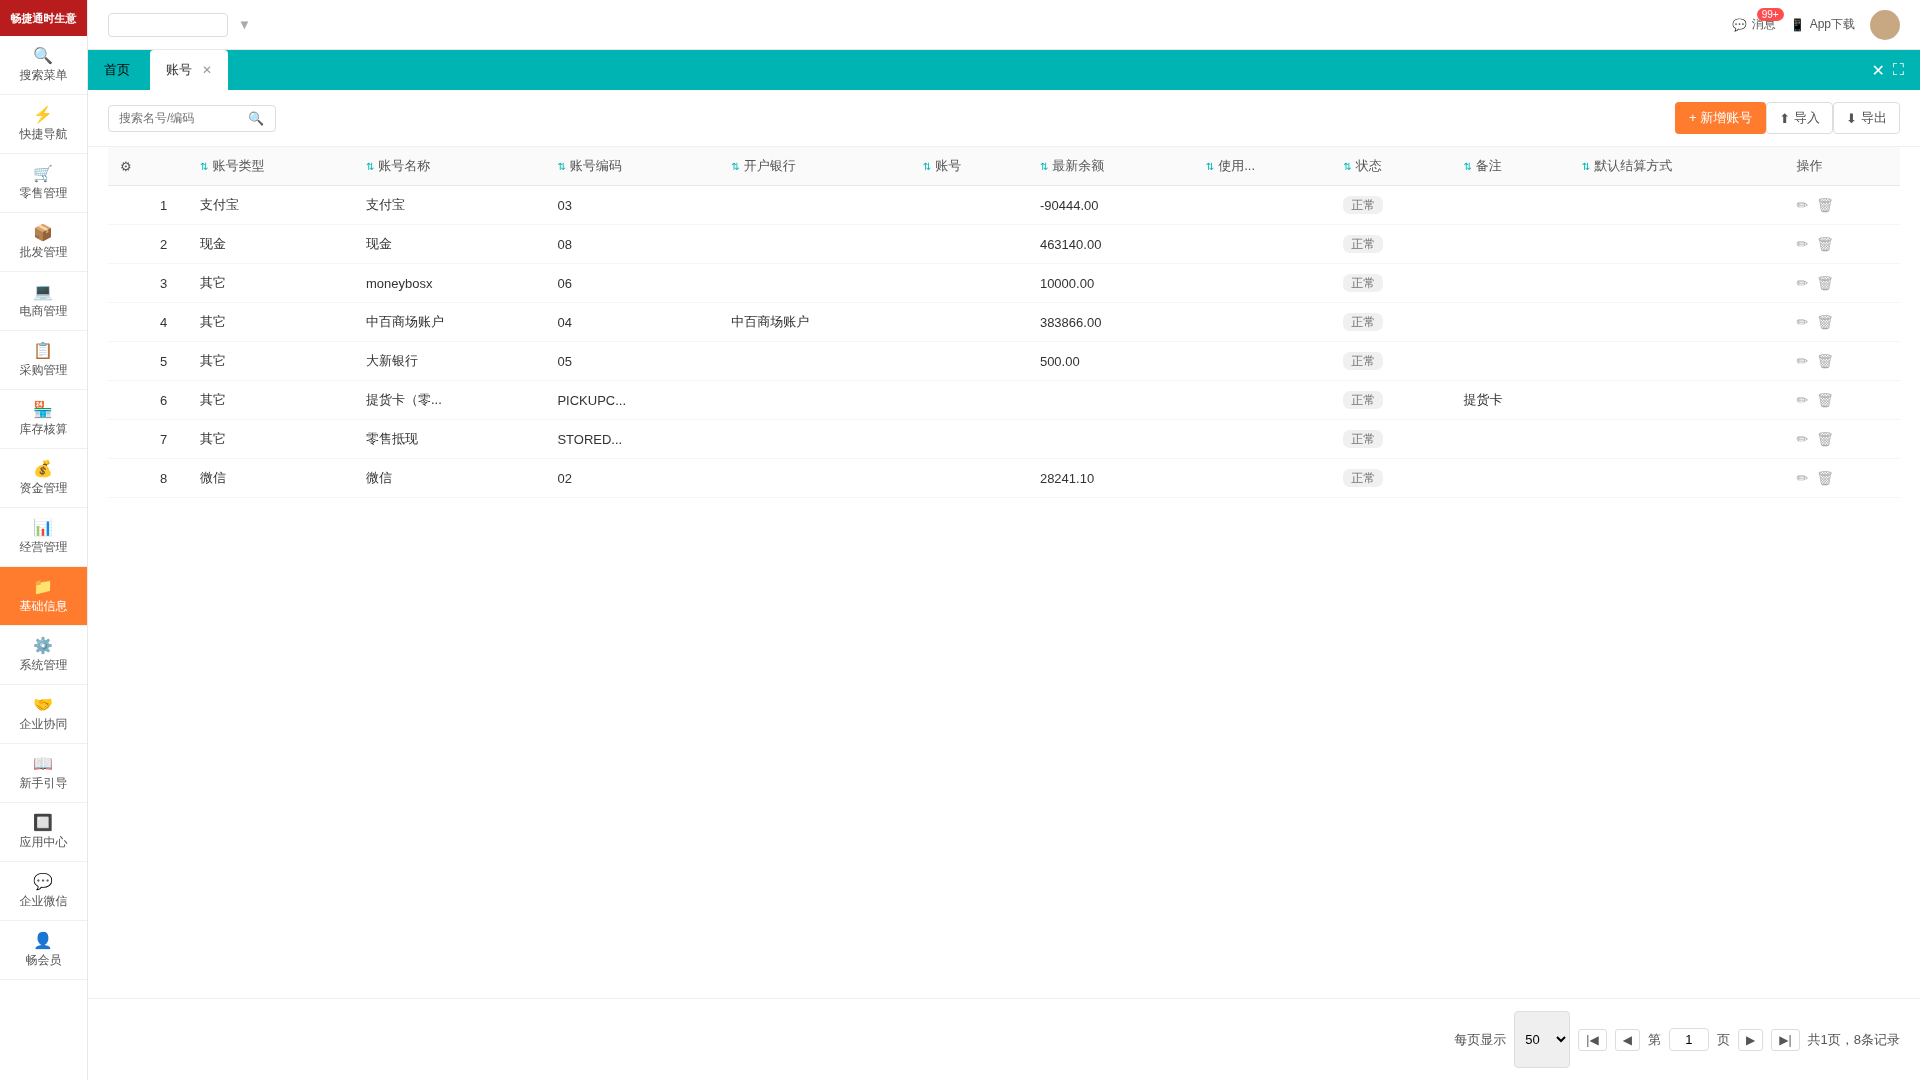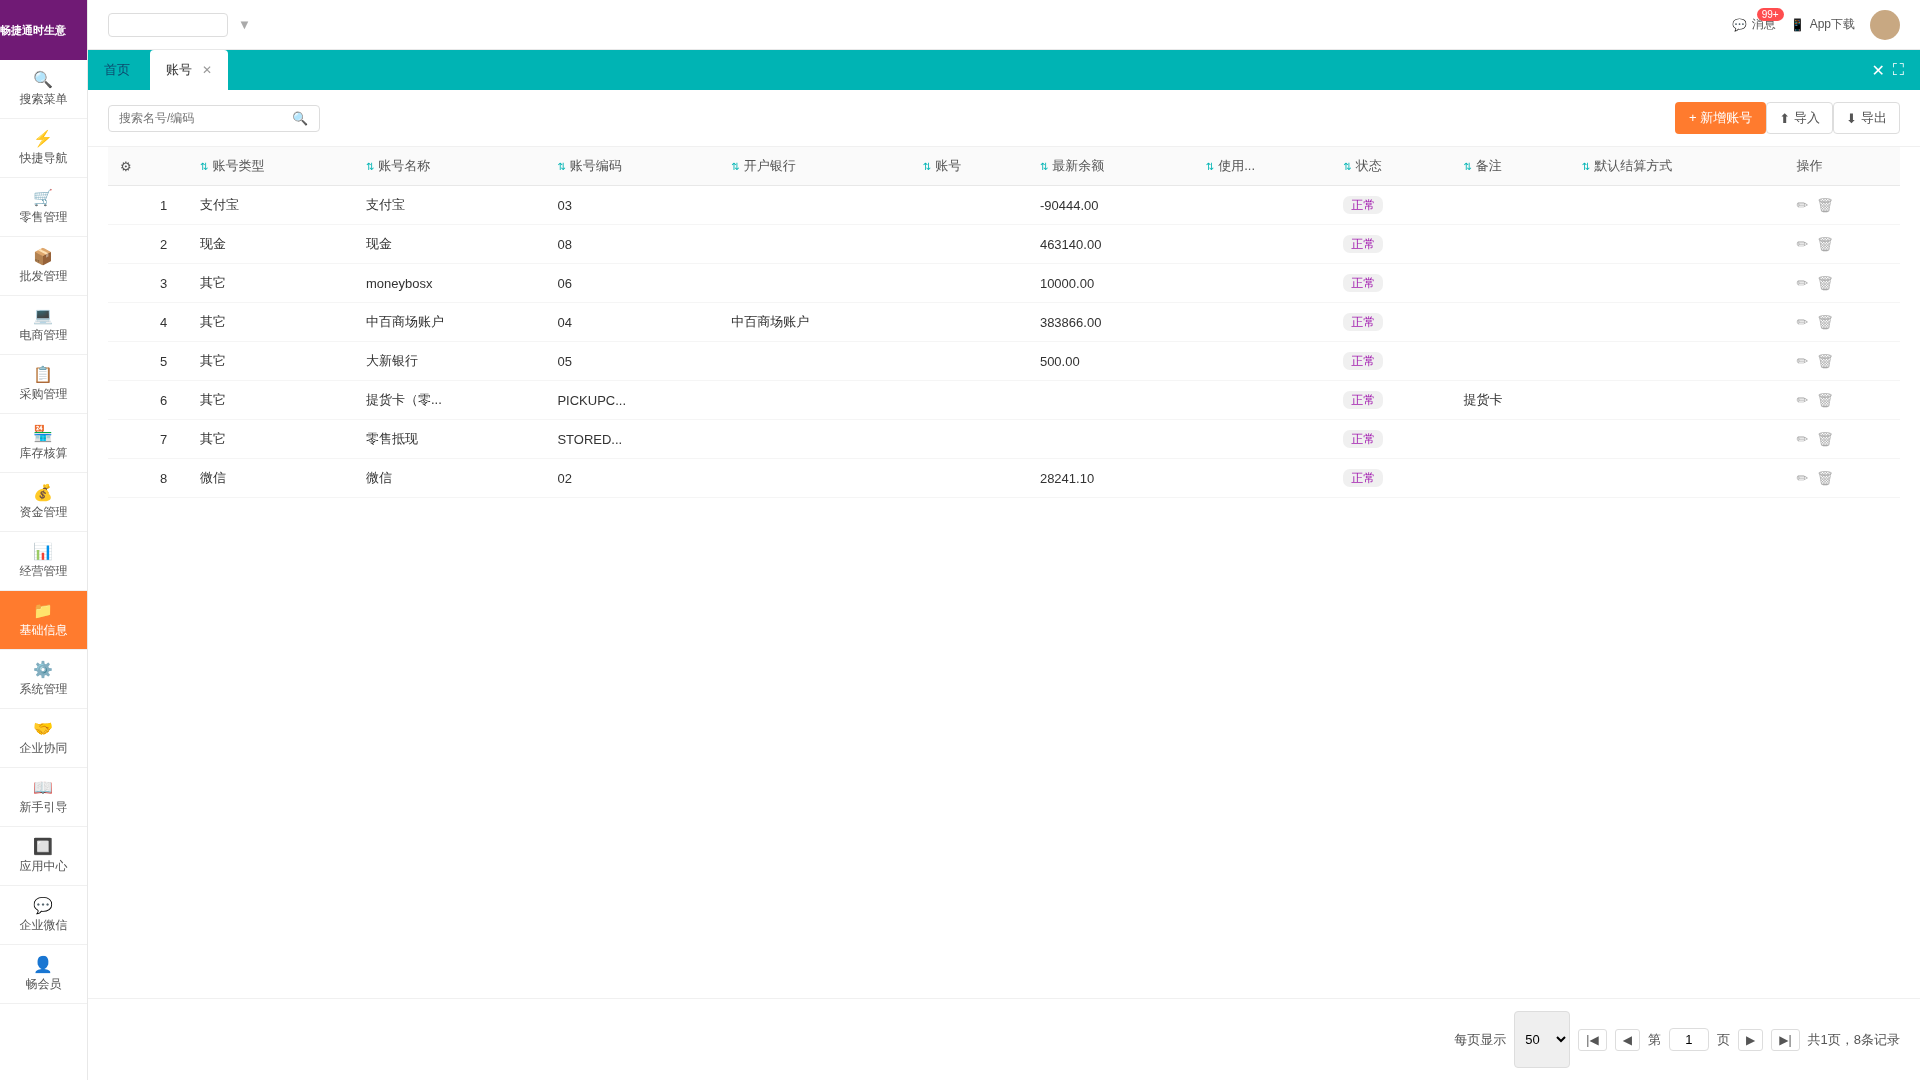--- a/index.html
+++ b/index.html
@@ -8,25 +8,25 @@
     
     .sidebar {
       width: 88px;
       background: #fff;
       display: flex;
       flex-direction: column;
       border-right: 1px solid #e8e8e8;
       flex-shrink: 0;
     }
     .sidebar-logo {
-      background: #701a75;
-      height: 60px;
-      display: flex;
-      align-items: center;
-      justify-content: flex-start;
+      background: #b91c1c;
+      height: 36px;
+      display: flex;
+      align-items: center;
+      justify-content: center;
       color: white;
       font-size: 12px;
       font-weight: bold;
       flex-shrink: 0;
     }
     .sidebar-logo-text { font-size: 11px; color: white; text-align: center; line-height: 1.3; }
     .sidebar-item {
       padding: 10px 5px;
       text-align: center;
       cursor: pointer;
@@ -115,21 +115,21 @@
       display: flex;
       align-items: center;
       padding: 0 16px;
       height: 40px;
       font-size: 13px;
       cursor: pointer;
       gap: 6px;
     }
     .tab.home {
       background: #00b4b4;
-      color: #0c4a6e;
+      color: #000000;
     }
     .tab.active {
       background: white;
       color: #333;
       border-radius: 4px 4px 0 0;
       margin-left: 4px;
     }
     .tab-close {
       font-size: 12px;
       color: #999;
@@ -169,21 +169,21 @@
       border-bottom: 1px solid #f0f0f0;
     }
     .toolbar-left { display: flex; align-items: center; gap: 10px; }
     .search-box {
       display: flex;
       align-items: center;
       border: 1px solid #ddd;
       border-radius: 4px;
       padding: 5px 10px;
       gap: 6px;
-      width: 212px;
+      width: 168px;
     }
     .search-box input {
       border: none;
       outline: none;
       font-size: 12px;
       color: #999;
       width: 100%;
     }
     .toolbar-right { display: flex; gap: 0; }
     .btn-primary {
@@ -237,21 +237,21 @@
       border-bottom: 1px solid #f5f5f5;
     }
     tbody td {
       padding: 10px 12px;
       color: #333;
       white-space: nowrap;
     }
     .settings-icon-col { color: #aaa; cursor: pointer; }
     .status-badge {
       background: #f0f0f0;
-      color: #a21caf;
+      color: #737373;
       border-radius: 7px;
       padding: 2px 8px;
       font-size: 12px;
     }
     .action-btns { display: flex; gap: 8px; }
     .action-btn { color: #aaa; cursor: pointer; font-size: 14px; }
 
     
     .pagination {
       display: flex;

